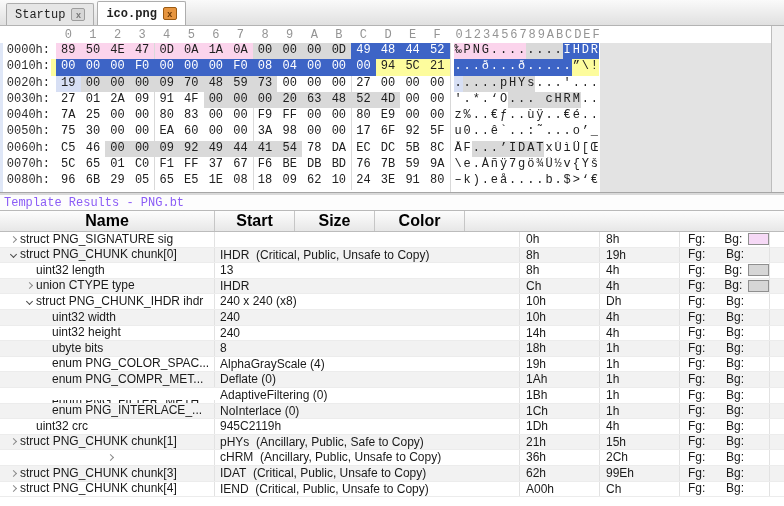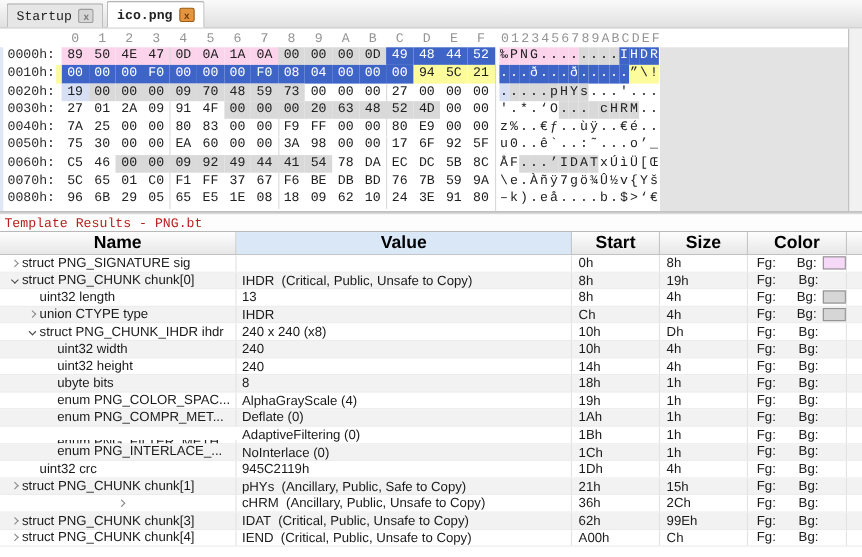--- a/index.html
+++ b/index.html
@@ -42,21 +42,21 @@
   .st-g { background:#d9d9d9; }
   .st-B { background:#3d64c6; color:#ffffff; }
   .st-Y { background:#fdfc9d; }
   .st-C { background:#d7dff4; }
   .sep { box-shadow: inset 1px 0 0 #d9d9d9; }
   .edge { position:absolute; left:51px; top:0; bottom:0; width:5px; background:#fdfc9d; }
 
   
   .splitter { height:3px; background:#d9d9d9; border-top:1px solid #a6a6a6; }
   .trtitle { height:16px; background:#fdfdfd; border-bottom:1px solid #b9b9b9;
-             font:12px "Liberation Mono", monospace; color:#b91c1c; padding:1px 4px 0 4px; }
+             font:12px "Liberation Mono", monospace; color:#8b5cf6; padding:1px 4px 0 4px; }
 
   
   .trhead { display:flex; height:21px; background:linear-gradient(#fdfdfd,#e7e7e7);
             border-bottom:1px solid #bcbcbc; font-size:16px; font-weight:bold; color:#000; }
   .trhead span { display:block; text-align:center; line-height:20px; border-right:1px solid #c6c6c6; }
   .h-name { width:215px; }
   .h-value { width:305px; background:#d9e7f6; }
   .h-start { width:80px; }
   .h-size { width:80px; }
   .h-color { width:90px; }
@@ -452,21 +452,20 @@
       </div>
     <div class="hexscroll"></div>
   </div>
 
   <div class="splitter"></div>
 
   <div class="trtitle">Template Results - PNG.bt</div>
 
   <div class="trhead">
     <span class="h-name">Name</span>
-    <span class="h-value">Value</span>
     <span class="h-start">Start</span>
     <span class="h-size">Size</span>
     <span class="h-color">Color</span>
     <span class="h-fill"></span>
   </div>
 
   <div class="trrows" id="trrows">
       <div class="trrow">
         <span class="c-name" style="padding-left: 6px;">
           <span class="arrow-slot"><span class="chev"></span></span>

